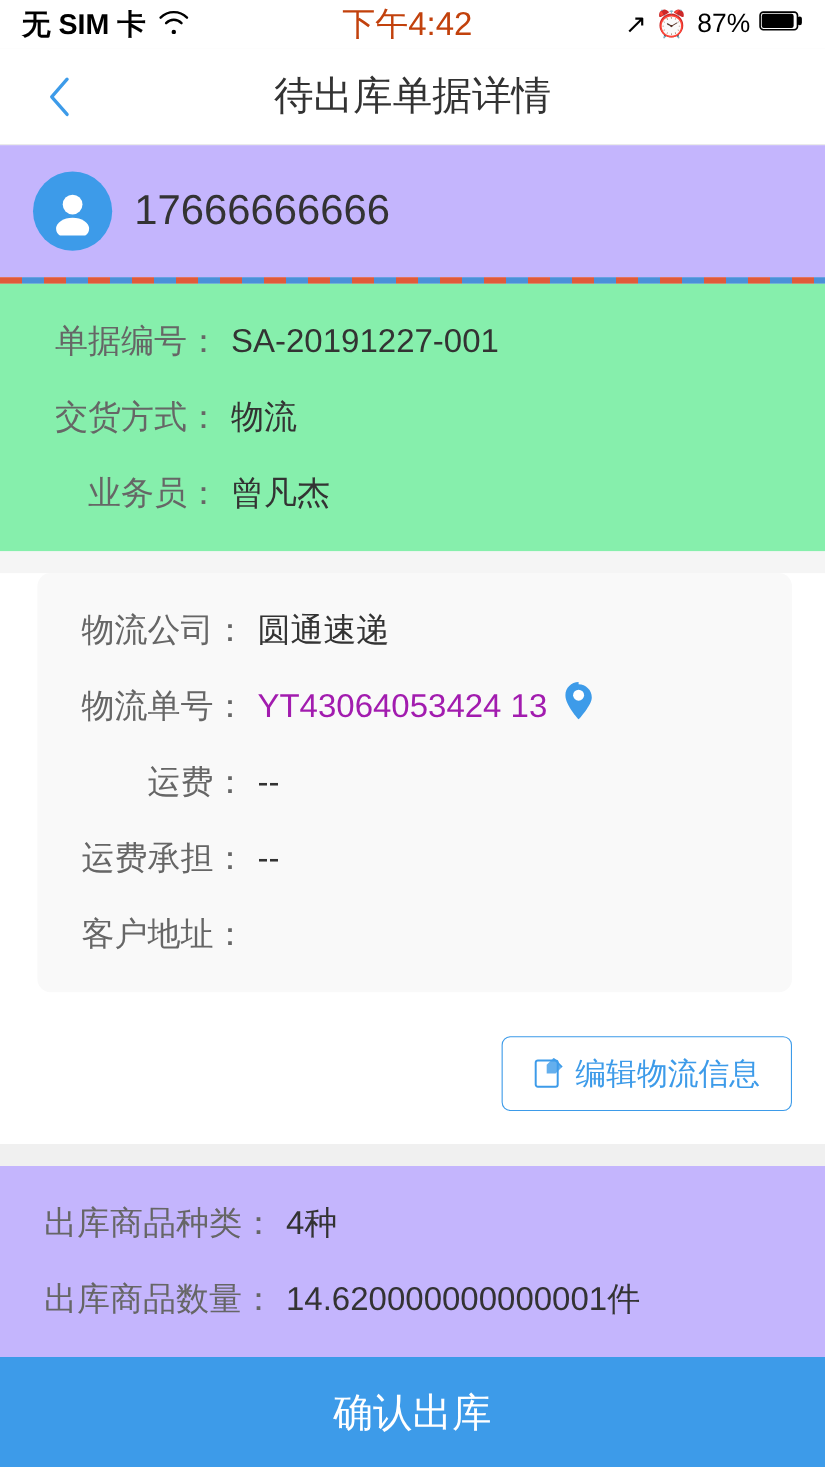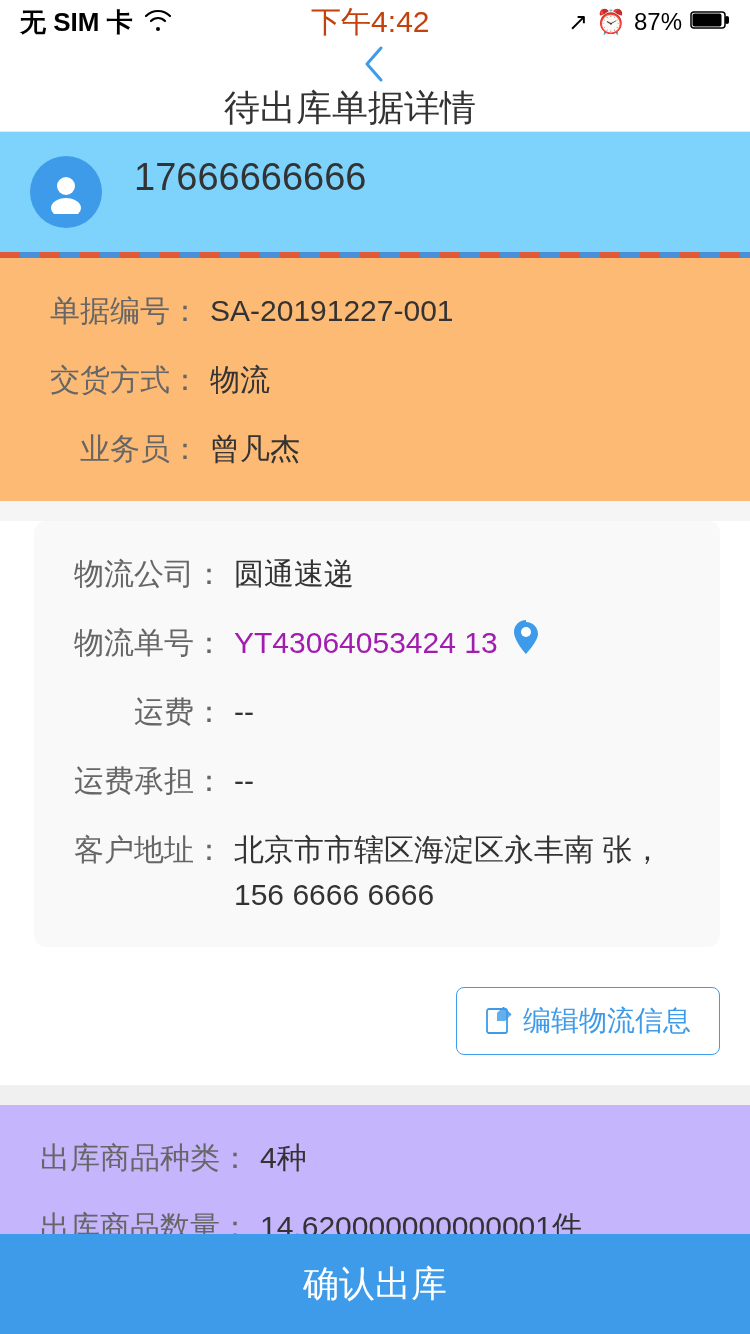--- a/index.html
+++ b/index.html
@@ -46,46 +46,45 @@
 
     
     .nav-bar {
       width: 750px;
       height: 88px;
       background: #fff;
       display: flex;
       align-items: center;
       padding: 0 30px;
       border-bottom: 1px solid #e8e8e8;
-      flex-direction: column;
     }
     .nav-back {
       width: 50px;
       height: 50px;
       display: flex;
       align-items: center;
       justify-content: center;
       cursor: pointer;
     }
     .nav-title {
       flex: 1;
       text-align: center;
       font-size: 36px;
       font-weight: 500;
       color: #333;
       margin-right: 50px;
     }
 
     
     .user-header {
-      background: #7dd3fc;
+      background: #c4b5fd;
       padding: 24px 30px;
       display: flex;
-      align-items: flex-start;
-      gap: 32px;
+      align-items: center;
+      gap: 20px;
       border-bottom: none;
     }
     .user-avatar {
       width: 72px;
       height: 72px;
       border-radius: 50%;
       background: #3d9be9;
       display: flex;
       align-items: center;
       justify-content: center;
@@ -102,21 +101,21 @@
       height: 6px;
       background: repeating-linear-gradient(
         90deg,
         #e05a3a 0px, #e05a3a 20px,
         #4a90d9 20px, #4a90d9 40px
       );
     }
 
     
     .section-white {
-      background: #fdba74;
+      background: #86efac;
       padding: 30px 40px;
       margin-bottom: 20px;
     }
 
     
     .info-row {
       display: flex;
       align-items: flex-start;
       margin-bottom: 24px;
       font-size: 30px;
@@ -320,21 +319,20 @@
       <div class="info-row">
         <span class="info-label">运费：</span>
         <span class="info-value">--</span>
       </div>
       <div class="info-row">
         <span class="info-label">运费承担：</span>
         <span class="info-value">--</span>
       </div>
       <div class="info-row">
         <span class="info-label">客户地址：</span>
-        <span class="info-value">北京市市辖区海淀区永丰南  张，156 6666 6666</span>
       </div>
     </div>
 
     <div class="edit-logistics-btn">
       <button class="btn-outline">
         <svg width="28" height="28" viewBox="0 0 28 28" fill="none">
           <rect x="2" y="2" width="20" height="24" rx="2" stroke="#3d9be9" stroke-width="1.8" fill="none"></rect>
           <path d="M18 0 L26 8 L20 14 L12 14 L12 6 Z" fill="#3d9be9" opacity="0.8"></path>
           <path d="M18 0 L26 8" stroke="#3d9be9" stroke-width="1.5"></path>
         </svg>

